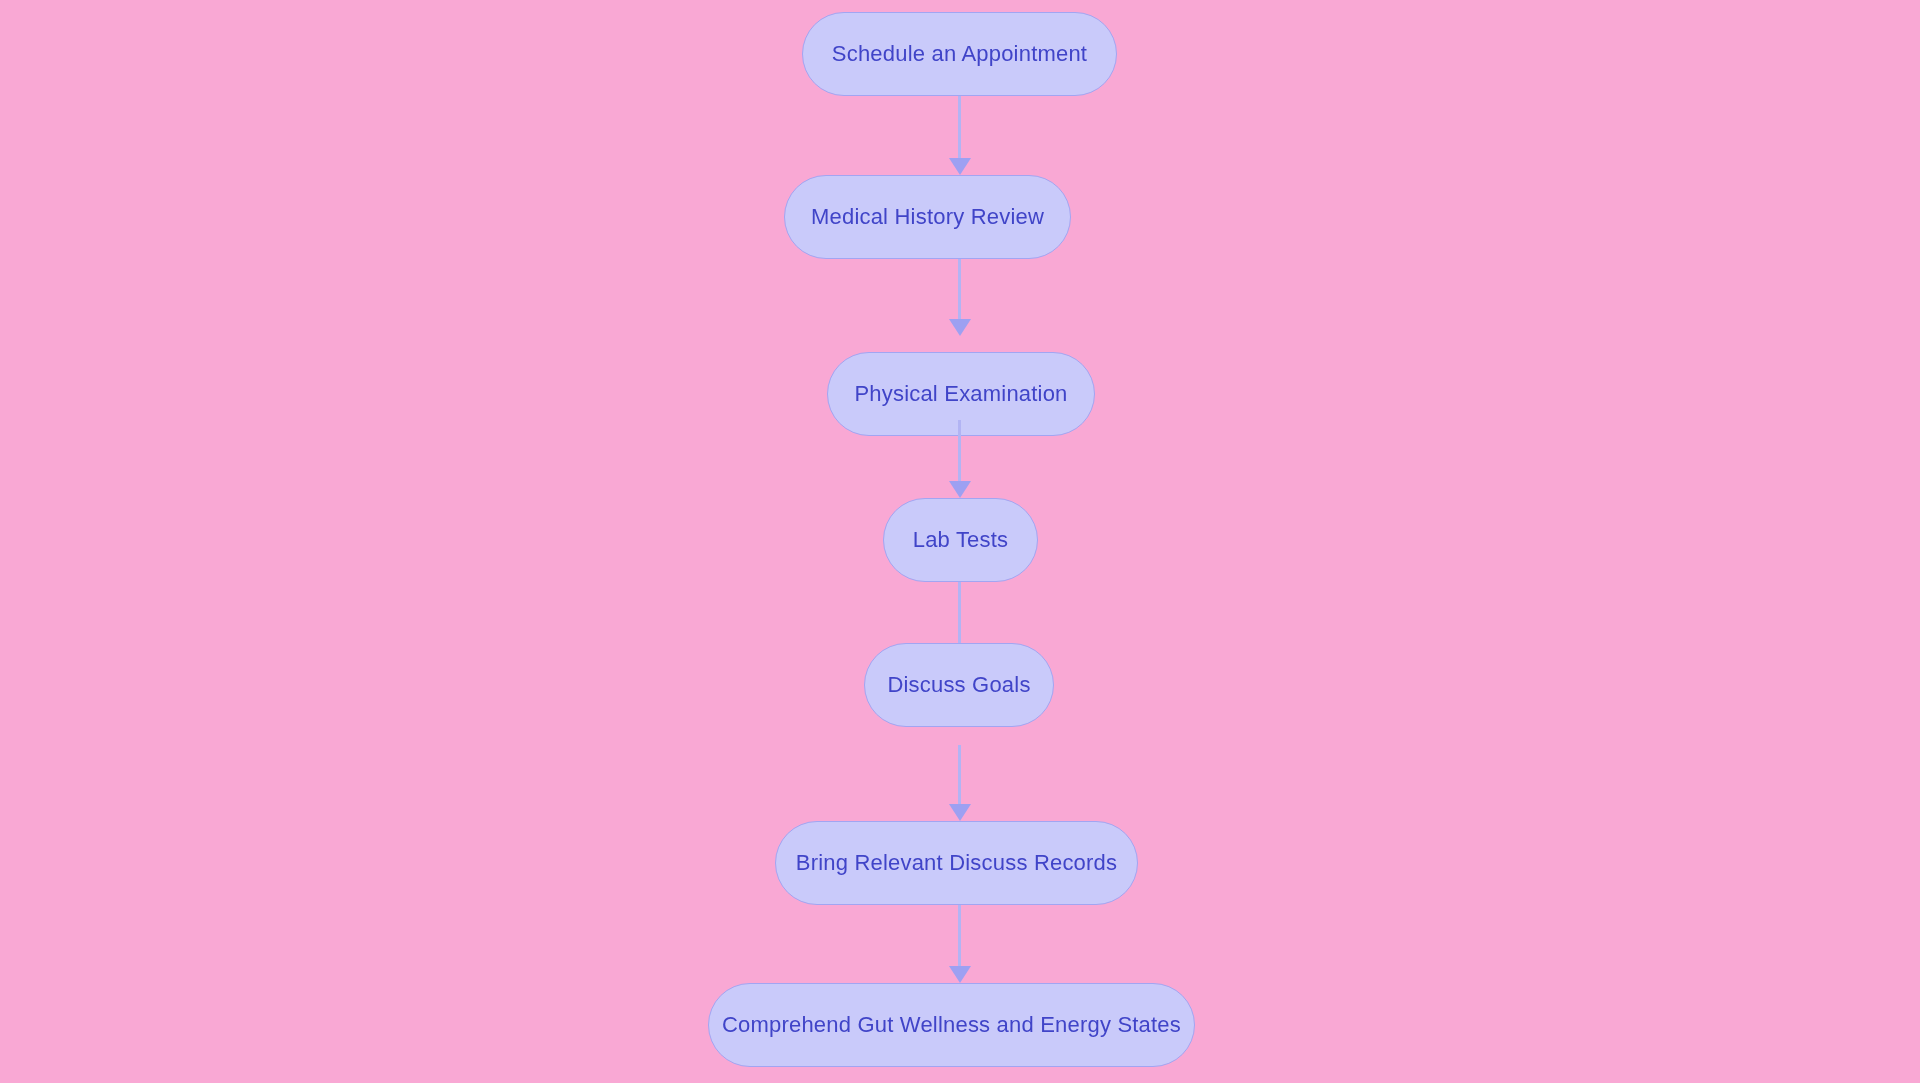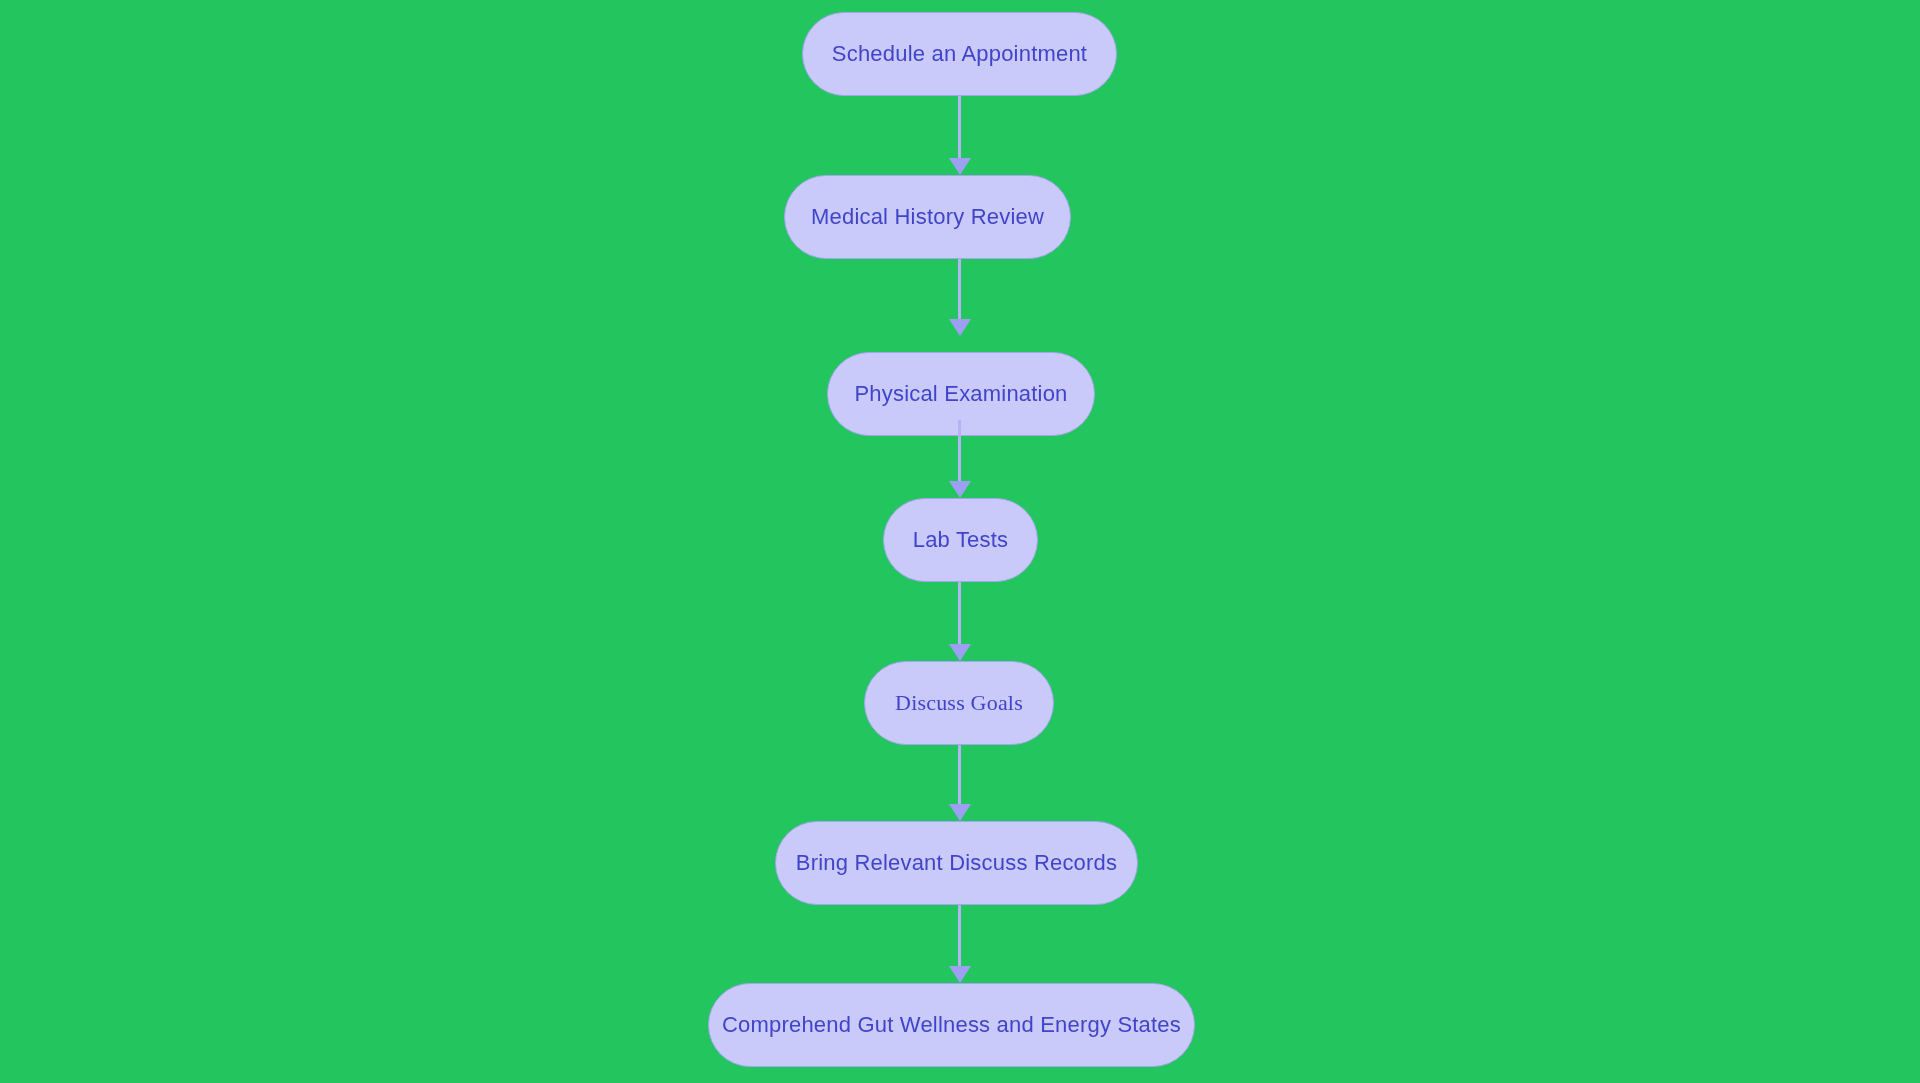--- a/index.html
+++ b/index.html
@@ -5,21 +5,21 @@
   * { margin: 0; padding: 0; box-sizing: border-box; }
   html, body {
     width: 1920px; height: 1083px;
     background: #ffffff;
     font-family: "Liberation Sans", sans-serif;
     overflow: hidden;
   }
   .canvas {
     position: relative;
     width: 1920px; height: 1083px;
-    background: #22c55e;
+    background: #f9a8d4;
   }
   .flow-node {
     position: absolute;
     height: 84px;
     border-radius: 42px;
     background: #c9cafa;
     border: 1.5px solid #a2a5f2;
     color: #4044c8;
     font-size: 22px;
     letter-spacing: 0.2px;
@@ -45,21 +45,21 @@
     width: 0; height: 0;
     border-left: 11px solid transparent;
     border-right: 11px solid transparent;
     border-top: 17px solid #9da0f2;
   }
   
   #node-0 { left: 802px; top: 12px;  width: 315px; }
   #node-1 { left: 784px; top: 175px; width: 287px; }
   #node-2 { left: 827px; top: 336px; width: 268px; margin-top: 16px; }
   #node-3 { left: 883px; top: 498px; width: 155px; }
-  #node-4 { left: 864px; top: 661px; width: 190px; font-family: Liberation Serif, serif; }
+  #node-4 { left: 864px; top: 643px; width: 190px; }
   #node-5 { left: 775px; top: 821px; width: 363px; }
   #node-6 { left: 708px; top: 983px; width: 487px; }
   
   #arrow-0 { left: 947px; top: 96px;  height: 79px; }
   #arrow-1 { left: 947px; top: 259px; height: 77px; }
   #arrow-2 { left: 947px; top: 420px; height: 78px; }
   #arrow-3 { left: 947px; top: 582px; height: 79px; }
   #arrow-4 { left: 947px; top: 745px; height: 76px; }
   #arrow-5 { left: 947px; top: 905px; height: 78px; }
 </style>

